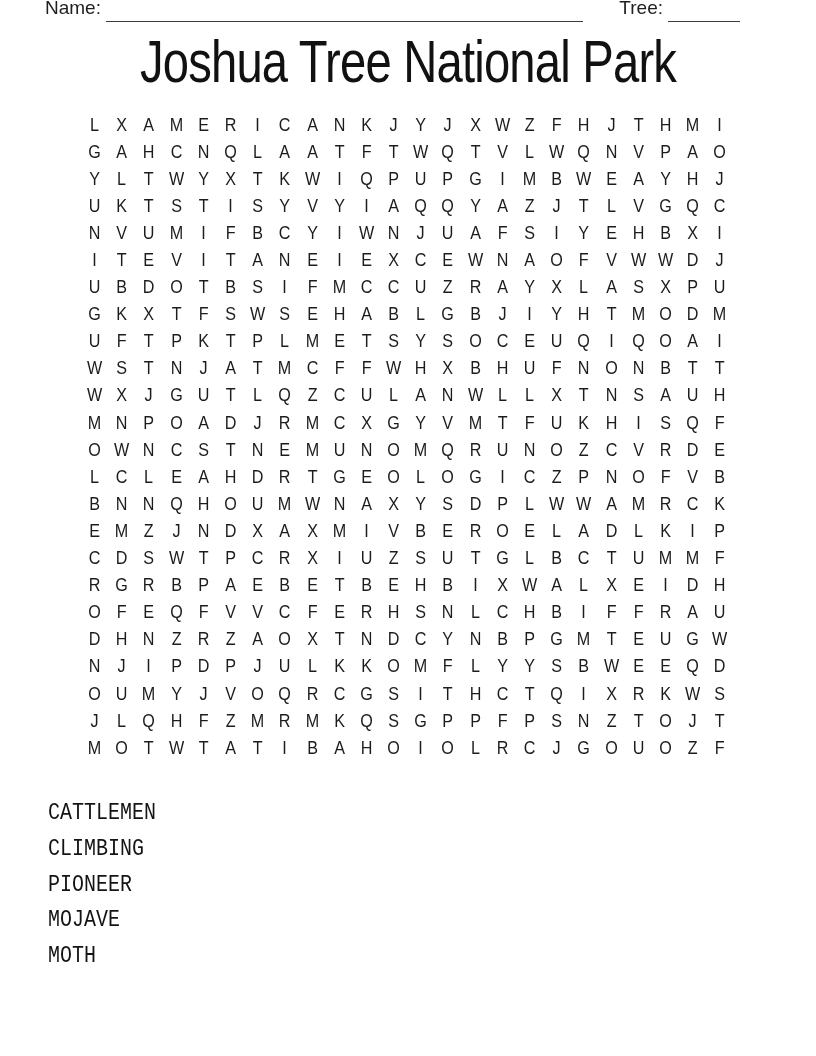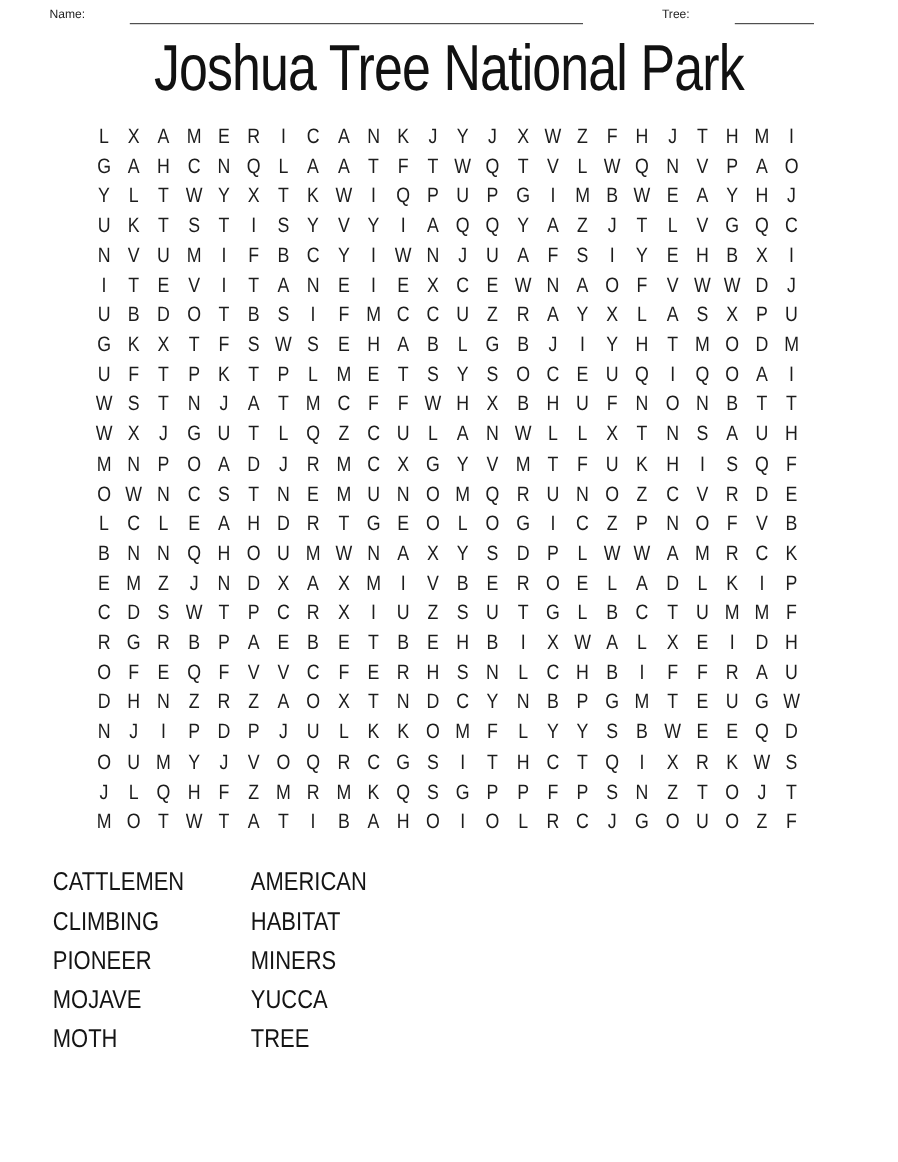--- a/index.html
+++ b/index.html
@@ -9,21 +9,21 @@
     font-family:"Liberation Sans", sans-serif;
     color:#1f1f1f;
     position:relative;
     overflow:hidden;
   }
 
   
   .header {
     position:absolute; top:0; left:45px; width:695px; height:22px;
     display:flex; align-items:flex-end;
-    font-size:11px; color:#1f1f1f;gap:36px;
+    font-size:19px; color:#1f1f1f;
   }
   .hdr-label { padding-bottom:3px; white-space:nowrap; }
   .blank-line { border-bottom:1.4px solid #3d3d3d; height:15px; }
   .name-line { flex:1; margin:0 36px 0 5px; }
   .date-line { width:72px; margin-left:5px; }
 
   
   .title {
     position:absolute; top:28px; left:0; width:816px;
     margin:0; text-align:center;
@@ -40,21 +40,21 @@
     grid-auto-rows:27.1px;
   }
   .grid-cell {
     display:flex; align-items:center; justify-content:center;
     font-size:19px; font-weight:400; color:#1c1c1c;
     transform:scaleX(0.85); transform-origin:center;
   }
 
   
   .words { position:absolute; left:0; top:779px; width:816px; height:210px; }
-  .word-col { position:absolute; top:5px; }
+  .word-col { position:absolute; top:16px;font-family:Liberation Mono, monospace; }
   .word-col:nth-child(1) { left:48px; }
   .word-col:nth-child(2) { left:228px; }
   .word-col:nth-child(3) { left:408px; }
   .word-col:nth-child(4) { left:588px; }
   .word-item {
     font-size:23.5px; font-weight:400; color:#141414;
     line-height:35.8px; white-space:nowrap;
     transform:scaleX(0.85); transform-origin:left center;
   }
 </style>
@@ -652,22 +652,15 @@
     </div>
 
   <div class="words" id="words">
       <div class="word-col">
         <div class="word-item">CATTLEMEN</div>
         <div class="word-item">CLIMBING</div>
         <div class="word-item">PIONEER</div>
         <div class="word-item">MOJAVE</div>
         <div class="word-item">MOTH</div>
       </div>
-      <div class="word-col">
-        <div class="word-item">AMERICAN</div>
-        <div class="word-item">HABITAT</div>
-        <div class="word-item">MINERS</div>
-        <div class="word-item">YUCCA</div>
-        <div class="word-item">TREE</div>
-      </div>
     </div>
 
 </div>
 
 </body></html>

